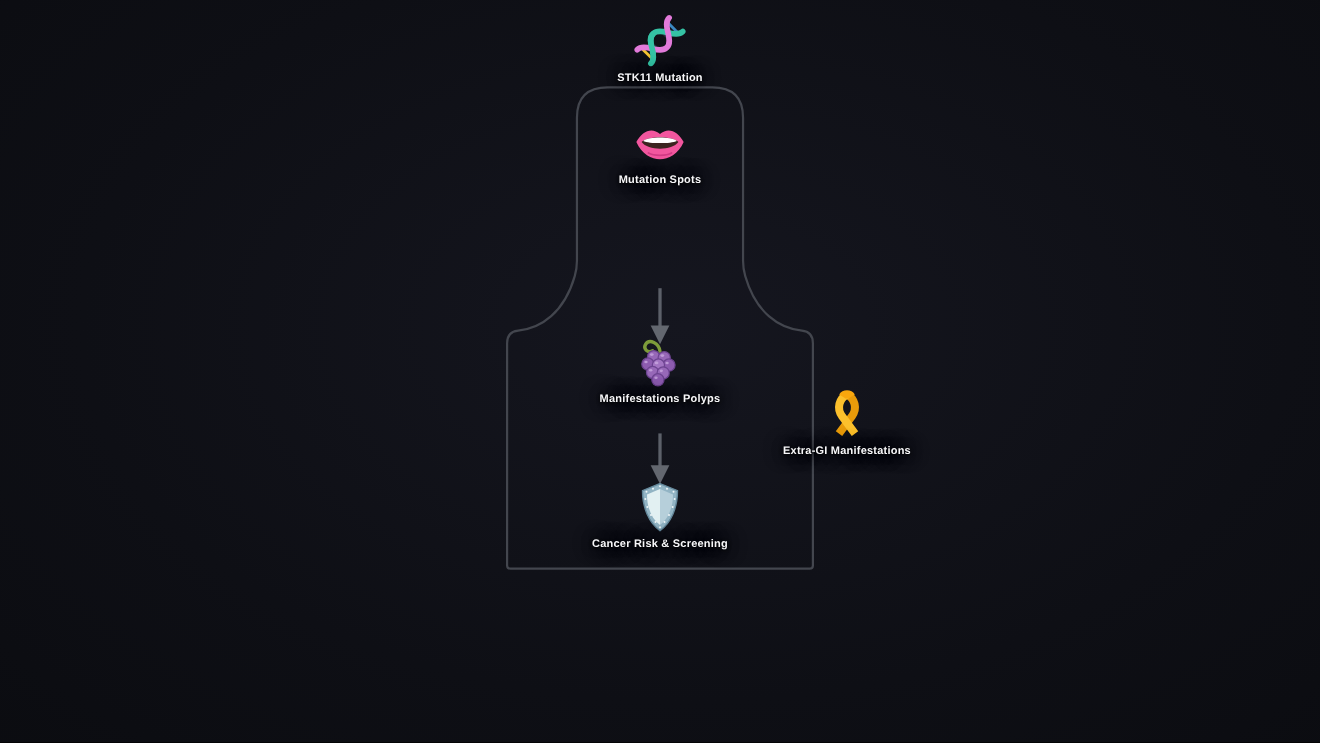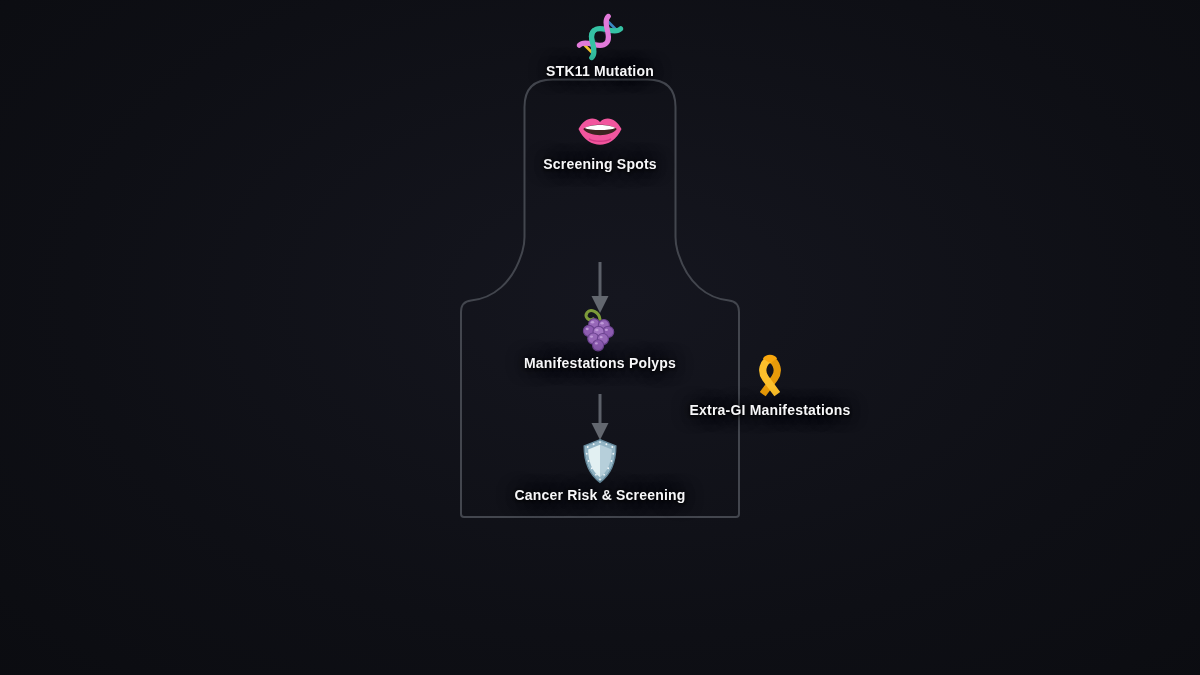--- a/index.html
+++ b/index.html
@@ -7,21 +7,21 @@
     position:relative;width:1200px;height:675px;overflow:hidden;
     background:
       radial-gradient(1000px 620px at 52% 44%, #15161f 0%, #0e0f15 55%, #0a0b0f 100%);
     font-family:"Liberation Sans","DejaVu Sans",sans-serif;
   }
   #overlay{position:absolute;left:0;top:0;width:1200px;height:675px;}
   .node{position:absolute;width:0;height:0;}
   .node .icon{position:absolute;left:0;top:0;transform:translate(-50%,-50%);line-height:0;}
   .node .label{
     position:absolute;left:0;top:34px;transform:translate(-50%,-50%);
-    font-size:14px;font-weight:700;color:#f7f7f9;white-space:nowrap;letter-spacing:.2px;
+    font-size:10px;font-weight:700;color:#f7f7f9;white-space:nowrap;letter-spacing:.2px;
     text-shadow:0 1px 3px rgba(0,0,0,.95),0 0 10px rgba(0,0,0,.85),0 0 18px rgba(0,0,0,.7);
   }
   .footer{position:absolute;left:0;bottom:0;width:100%;}
 </style>
 </head>
 <body>
 
 <div id="canvas">
 
   <svg id="overlay" viewBox="0 0 1200 675" xmlns="http://www.w3.org/2000/svg">
@@ -75,21 +75,21 @@
 
   <div class="node" style="left:600px;top:130px;">
     <div class="icon">
       <svg viewBox="0 0 48 34" width="46" height="32.5">
         <path d="M1.5,16 C7,5.5 16.5,1.5 24,8.5 C31.5,1.5 41,5.5 46.5,16 C41.5,27.5 32,32.5 24,32.5 C16,32.5 6.5,27.5 1.5,16 Z" fill="#f2569e"></path>
         <path d="M6.5,16 C13,10 35,10 41.5,16 C35.5,24.5 12.5,24.5 6.5,16 Z" fill="#3c2420"></path>
         <path d="M8,15 C14,10.8 34,10.8 40,15 C34,17.8 14,17.8 8,15 Z" fill="#ffffff"></path>
         <path d="M13,26.5 C18,29.5 30,29.5 35,26.5" stroke="#d13a84" stroke-width="1.6" fill="none" stroke-linecap="round"></path>
       </svg>
     </div>
-    <div class="label">Screening Spots</div>
+    <div class="label">Mutation Spots</div>
   </div>
 
   <div class="node" style="left:600px;top:329px;">
     <div class="icon">
       <svg viewBox="0 0 48 48" width="46" height="46">
         <path d="M24,14 C23,6 14,2 10.5,7 C7.5,11.5 12,16 17,13.5" fill="none" stroke="#7d9b3a" stroke-width="3.2" stroke-linecap="round"></path>
         <g stroke="#6c4390" stroke-width="1.2">
           <circle cx="18" cy="19" r="5.8" fill="#9768b8"></circle>
           <circle cx="28" cy="20" r="5.8" fill="#9768b8"></circle>
           <circle cx="12.5" cy="26" r="5.8" fill="#8d5cb0"></circle>

